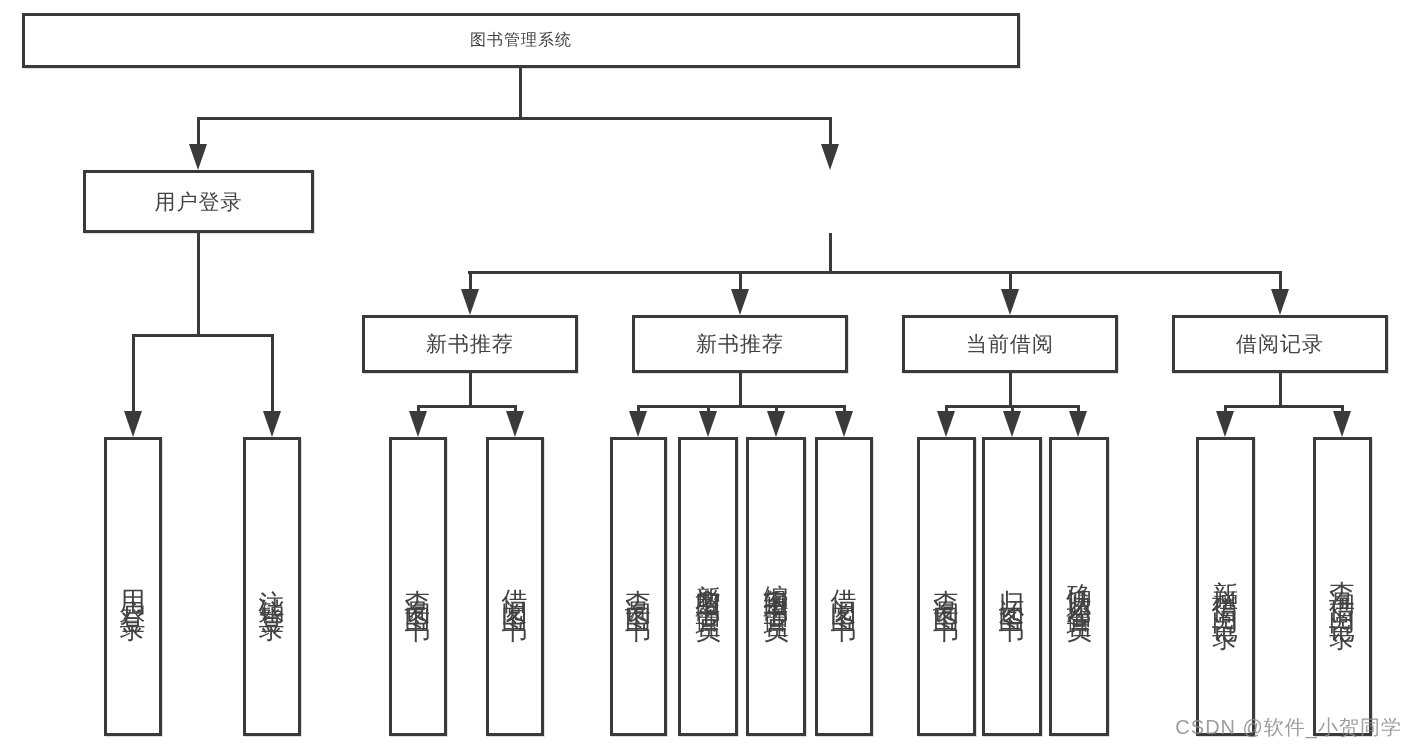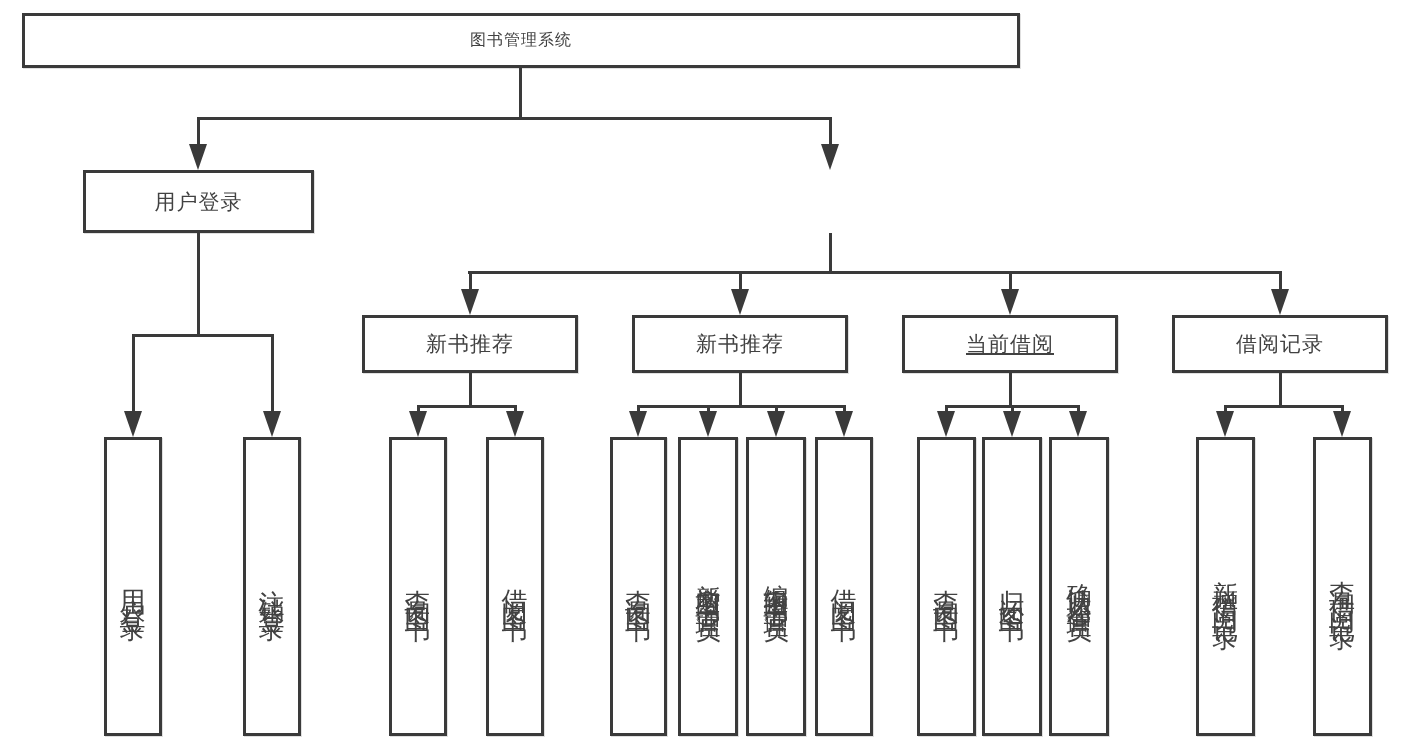--- a/index.html
+++ b/index.html
@@ -60,21 +60,21 @@
 <body>
 
 <div class="canvas">
 
   <div class="box hbox root-box" style="left:22px; top:13px; width:998px; height:55px;">图书管理系统</div>
 
   <div class="box hbox" style="left:83px; top:170px; width:231px; height:63px;">用户登录</div>
 
   <div class="box hbox" style="left:362px; top:315px; width:216px; height:58px;font-family:Liberation Serif, serif;">新书推荐</div>
   <div class="box hbox" style="left:632px; top:315px; width:216px; height:58px;">新书推荐</div>
-  <div class="box hbox" style="left:902px; top:315px; width:216px; height:58px;text-decoration:underline;">当前借阅</div>
+  <div class="box hbox" style="left:902px; top:315px; width:216px; height:58px;">当前借阅</div>
   <div class="box hbox" style="left:1172px; top:315px; width:216px; height:58px;">借阅记录</div>
 
   <div class="box vbox" style="left:104px; top:437px; width:58px; height:299px;">用户登录</div>
   <div class="box vbox" style="left:243px; top:437px; width:58px; height:299px;">注销登录</div>
 
   <div class="box vbox" style="left:389px; top:437px; width:58px; height:299px;">查询图书</div>
   <div class="box vbox" style="left:486px; top:437px; width:58px; height:299px;">借阅图书</div>
 
   <div class="box vbox" style="left:610px; top:437px; width:57px; height:299px;">查询图书</div>
   <div class="box vbox long" style="left:678px; top:437px; width:60px; height:299px;">新增图书（管理员）</div>
@@ -140,14 +140,15 @@
   <div class="line v" style="left:1077px; top:405px; height:10px;"></div>
   <div class="arrow" style="left:1069px; top:411px;"></div>
 
   <div class="line v" style="left:1279px; top:373px; height:35px;"></div>
   <div class="line h" style="left:1224px; top:405px; width:120px;"></div>
   <div class="line v" style="left:1224px; top:405px; height:10px;"></div>
   <div class="arrow" style="left:1216px; top:411px;"></div>
   <div class="line v" style="left:1341px; top:405px; height:10px;"></div>
   <div class="arrow" style="left:1333px; top:411px;"></div>
 
+  <div class="watermark">CSDN @软件_小贺同学</div>
 
 </div>
 
 </body></html>

